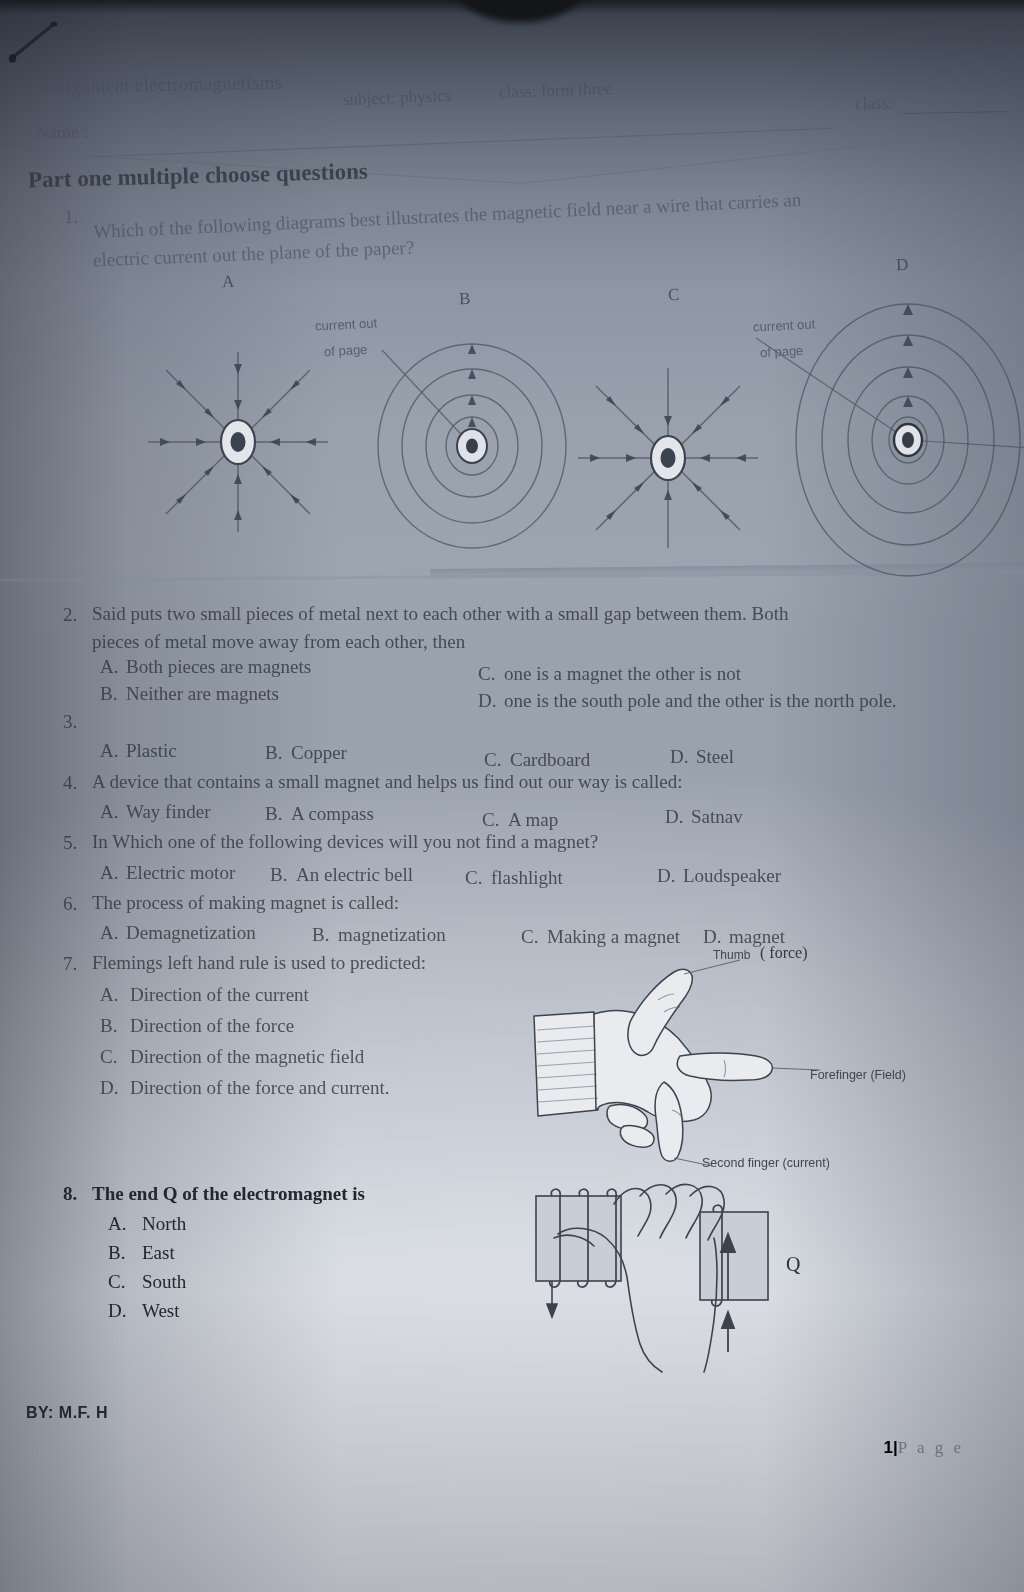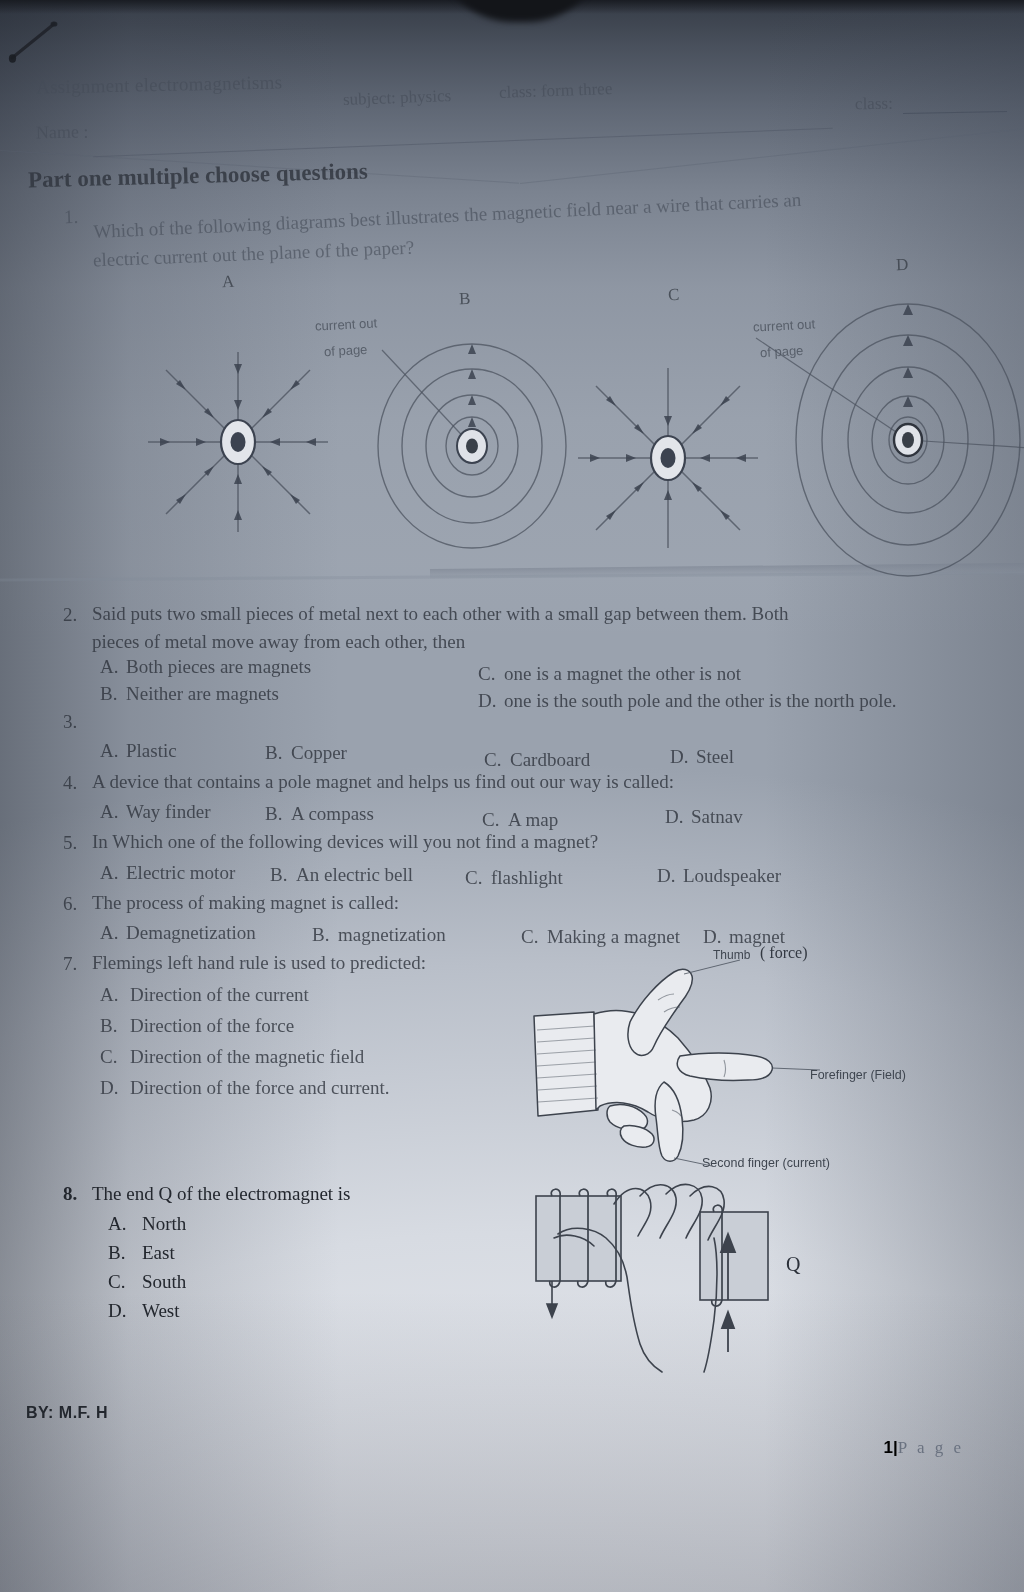--- a/index.html
+++ b/index.html
@@ -276,21 +276,21 @@
   <div class="t mid opt" style="left:100px;top:740px;">A.</div>
   <div class="t mid opt" style="left:126px;top:740px;">Plastic</div>
   <div class="t mid opt" style="left:265px;top:742px;">B.</div>
   <div class="t mid opt" style="left:291px;top:742px;">Copper</div>
   <div class="t mid opt" style="left:484px;top:749px;">C.</div>
   <div class="t mid opt" style="left:510px;top:749px;">Cardboard</div>
   <div class="t mid opt" style="left:670px;top:746px;">D.</div>
   <div class="t mid opt" style="left:696px;top:746px;">Steel</div>
 
   <div class="t mid qn" style="left:63px;top:772px;">4.</div>
-  <div class="t mid qt" style="left:92px;top:771px;">A device that contains a pole magnet and helps us find out our way is called:</div>
+  <div class="t mid qt" style="left:92px;top:771px;">A device that contains a small magnet and helps us find out our way is called:</div>
   <div class="t mid opt" style="left:100px;top:801px;">A.</div>
   <div class="t mid opt" style="left:126px;top:801px;">Way finder</div>
   <div class="t mid opt" style="left:265px;top:803px;">B.</div>
   <div class="t mid opt" style="left:291px;top:803px;">A compass</div>
   <div class="t mid opt" style="left:482px;top:809px;">C.</div>
   <div class="t mid opt" style="left:508px;top:809px;">A map</div>
   <div class="t mid opt" style="left:665px;top:806px;">D.</div>
   <div class="t mid opt" style="left:691px;top:806px;">Satnav</div>
 
   <div class="t mid qn" style="left:63px;top:832px;">5.</div>
@@ -376,21 +376,21 @@
     </g>
 
     <g stroke="#4a515c" stroke-width="1" fill="none" opacity=".8">
       <path d="M156 14 L212 0"></path>
       <path d="M244 108 L292 110"></path>
       <path d="M146 198 L184 206"></path>
     </g>
   </svg>
 
   <div class="t dark qn" style="left:63px;top:1183px;font-weight:bold;">8.</div>
-  <div class="t dark qt" style="left:92px;top:1183px;font-weight:normal;">The end Q of the electromagnet is</div>
+  <div class="t dark qt" style="left:92px;top:1183px;font-weight:bold;">The end Q of the electromagnet is</div>
   <div class="t dark opt" style="left:108px;top:1213px;">A.</div>
   <div class="t dark opt" style="left:142px;top:1213px;">North</div>
   <div class="t dark opt" style="left:108px;top:1242px;">B.</div>
   <div class="t dark opt" style="left:142px;top:1242px;font-family:Liberation Serif, serif;">East</div>
   <div class="t dark opt" style="left:108px;top:1271px;">C.</div>
   <div class="t dark opt" style="left:142px;top:1271px;">South</div>
   <div class="t dark opt" style="left:108px;top:1300px;">D.</div>
   <div class="t dark opt" style="left:142px;top:1300px;">West</div>
 
   <div class="t" style="left:786px;top:1253px;font-size:20px;color:#2b3039;">Q</div>

